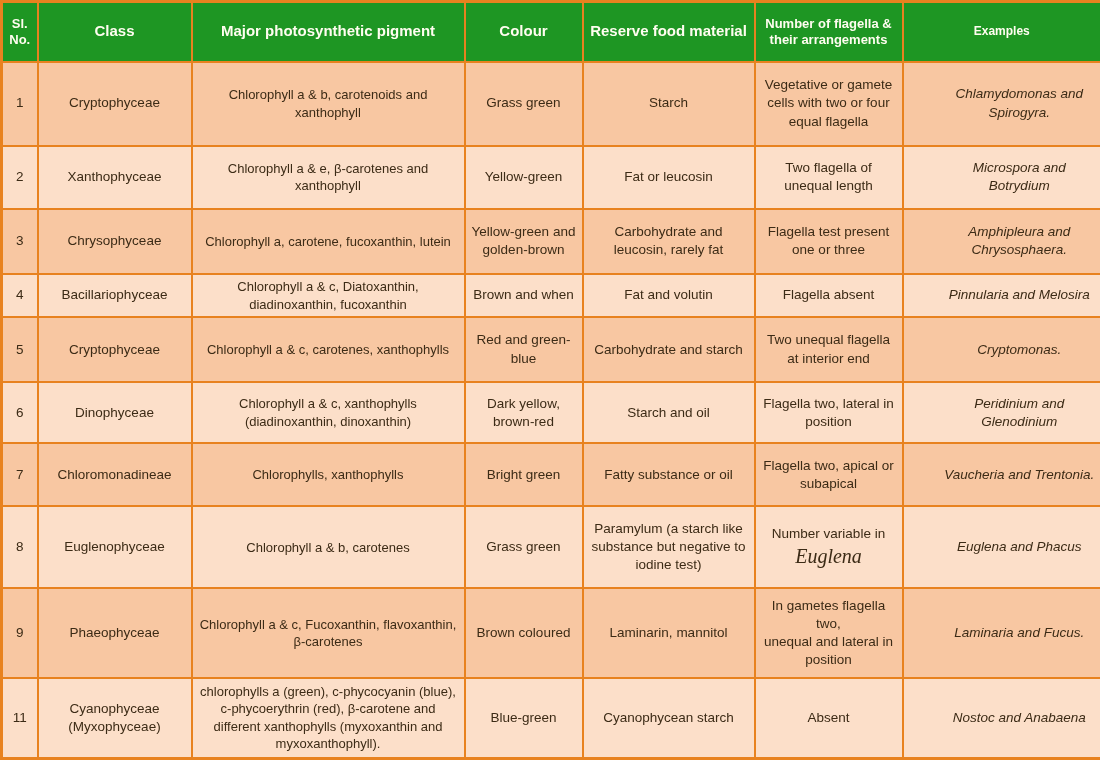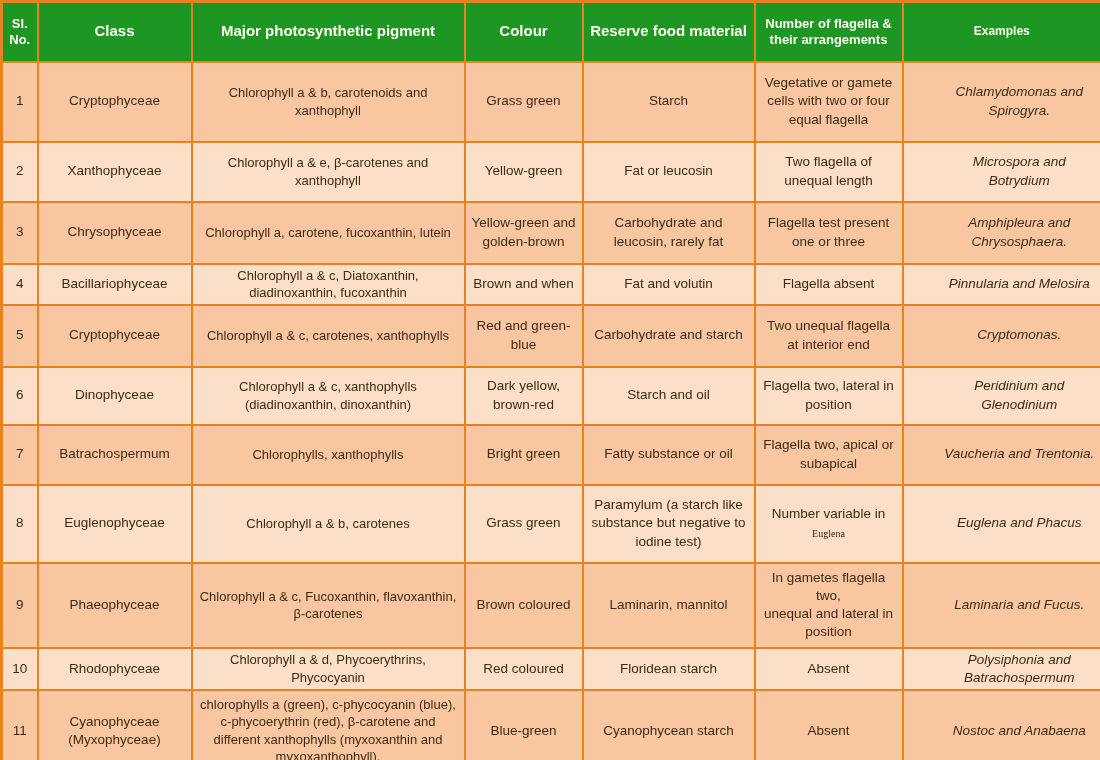--- a/index.html
+++ b/index.html
@@ -37,21 +37,22 @@
   }
   th.h-slno{font-size:13px;}
   th.h-flagella{font-size:13px;}
   th.h-examples{font-size:12px;}
   tbody td{font-size:13.5px;line-height:1.35;}
   td.c-pigment{font-size:13px;padding:2px 3px;}
   td.c-flagella{white-space:pre-line;}
   td.c-examples{font-style:italic;padding-left:40px;}
   .serif-em{
     font-family:"Liberation Serif", serif;
-    font-size:10px;
+    font-style:italic;
+    font-size:20px;
   }
   
   tbody tr:nth-child(odd) td{background:var(--row-dark);}
   tbody tr:nth-child(even) td{background:var(--row-light);}
   
   tbody tr:nth-child(1){height:80px;}
   tbody tr:nth-child(2){height:60px;}
   tbody tr:nth-child(3){height:62px;}
   tbody tr:nth-child(4){height:38px;}
   tbody tr:nth-child(5){height:62px;}
@@ -137,21 +138,21 @@
     <td class="c-no">6</td>
     <td class="c-class">Dinophyceae</td>
     <td class="c-pigment">Chlorophyll a &amp; c, xanthophylls (diadinoxanthin, dinoxanthin)</td>
     <td class="c-colour">Dark yellow, brown-red</td>
     <td class="c-reserve">Starch and oil</td>
     <td class="c-flagella">Flagella two, lateral in position</td>
     <td class="c-examples">Peridinium and Glenodinium</td>
   </tr>
         <tr>
     <td class="c-no">7</td>
-    <td class="c-class">Batrachospermum</td>
+    <td class="c-class">Chloromonadineae</td>
     <td class="c-pigment">Chlorophylls, xanthophylls</td>
     <td class="c-colour">Bright green</td>
     <td class="c-reserve">Fatty substance or oil</td>
     <td class="c-flagella">Flagella two, apical or subapical</td>
     <td class="c-examples">Vaucheria and Trentonia.</td>
   </tr>
         <tr>
     <td class="c-no">8</td>
     <td class="c-class">Euglenophyceae</td>
     <td class="c-pigment">Chlorophyll a &amp; b, carotenes</td>
@@ -165,29 +166,20 @@
     <td class="c-no">9</td>
     <td class="c-class">Phaeophyceae</td>
     <td class="c-pigment">Chlorophyll a &amp; c, Fucoxanthin, flavoxanthin, β-carotenes</td>
     <td class="c-colour">Brown coloured</td>
     <td class="c-reserve">Laminarin, mannitol</td>
     <td class="c-flagella">In gametes flagella two,
 unequal and lateral in position</td>
     <td class="c-examples">Laminaria and Fucus.</td>
   </tr>
         <tr>
-    <td class="c-no">10</td>
-    <td class="c-class">Rhodophyceae</td>
-    <td class="c-pigment">Chlorophyll a &amp; d, Phycoerythrins, Phycocyanin</td>
-    <td class="c-colour">Red coloured</td>
-    <td class="c-reserve">Floridean starch</td>
-    <td class="c-flagella">Absent</td>
-    <td class="c-examples">Polysiphonia and Batrachospermum</td>
-  </tr>
-        <tr>
     <td class="c-no">11</td>
     <td class="c-class">Cyanophyceae (Myxophyceae)</td>
     <td class="c-pigment">chlorophylls a (green), c-phycocyanin (blue), c-phycoerythrin (red), β-carotene and different xanthophylls (myxoxanthin and myxoxanthophyll).</td>
     <td class="c-colour">Blue-green</td>
     <td class="c-reserve">Cyanophycean starch</td>
     <td class="c-flagella">Absent</td>
     <td class="c-examples">Nostoc and Anabaena</td>
   </tr>
       </tbody>
   </table>

